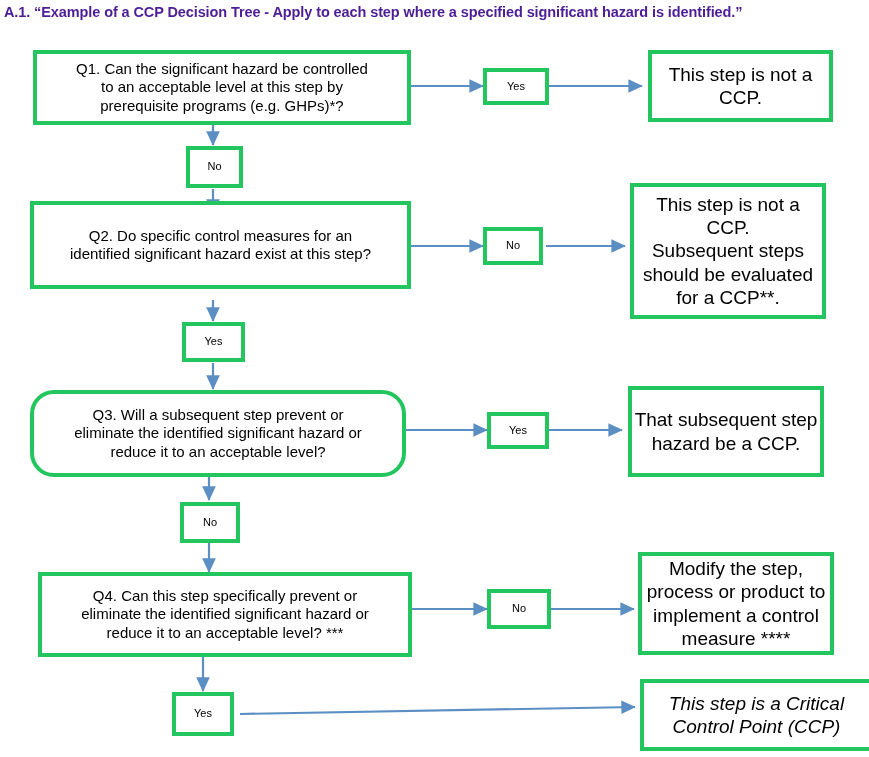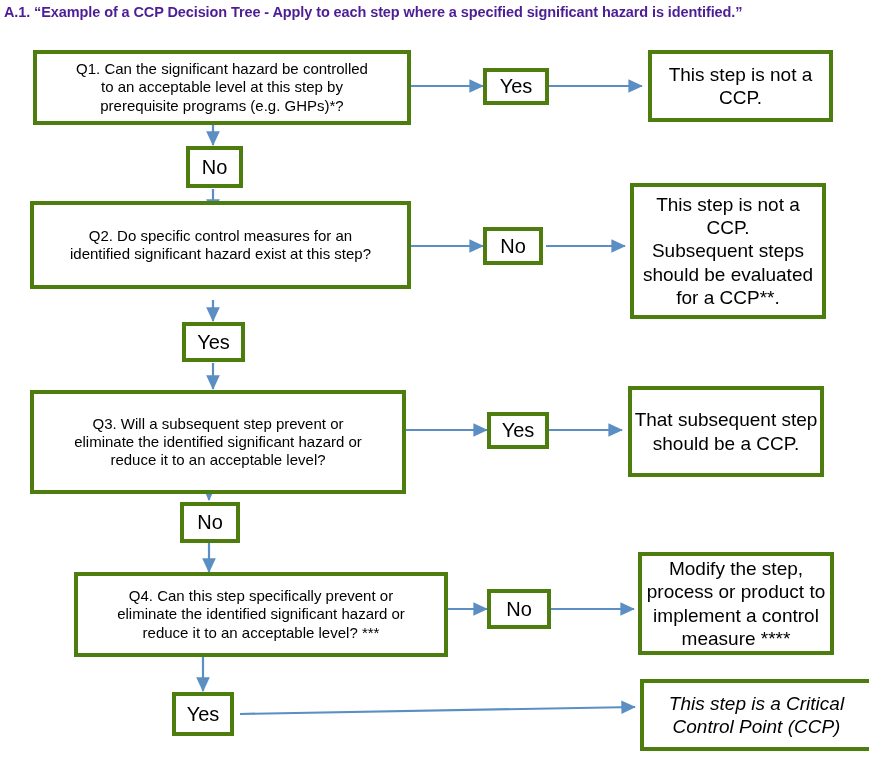--- a/index.html
+++ b/index.html
@@ -34,21 +34,21 @@
     top: 0;
     width: 869px;
     height: 757px;
   }
 
   
   .node {
     position: absolute;
     box-sizing: border-box;
     background: #ffffff;
-    border: 4px solid #4d7c0f;
+    border: 4px solid #22c55e;
     display: flex;
     align-items: center;
     justify-content: flex-start;
     text-align: center;
   }
   .node-text {
     display: block;
     width: 100%;
     white-space: pre-line;
     line-height: 1.22;
@@ -56,21 +56,21 @@
   .question-node .node-text {
     font-size: 15px;
   }
   .outcome-node .node-text {
     font-size: 19px;
   }
   .branch-node {
     border-width: 4px;
   }
   .branch-node .node-text {
-    font-size: 20px;
+    font-size: 11px;
   }
 </style>
 </head>
 <body>
 
 <div id="page-title">A.1. “Example of a CCP Decision Tree - Apply to each step where a specified significant hazard is identified.”</div>
 
 <svg id="flow-canvas" viewBox="0 0 869 757" xmlns="http://www.w3.org/2000/svg">
   <defs>
     <marker id="arrowhead" markerWidth="7" markerHeight="7" refX="6.2" refY="3.5" orient="auto" markerUnits="strokeWidth">
@@ -147,40 +147,40 @@
 CCP.
 Subsequent steps
 should be evaluated
 for a CCP**.</span>
 </div>
 
 <div class="node branch-node" style="left:182px; top:322px; width:63px; height:40px;">
   <span class="node-text">Yes</span>
 </div>
 
-<div class="node question-node" style="left:30px; top:390px; width:376px; height:104px;">
+<div class="node question-node" style="left:30px; top:390px; width:376px; height:87px;border-radius:24px;">
   <span class="node-text">Q3. Will a subsequent step prevent or
 eliminate the identified significant hazard or
 reduce it to an acceptable level?</span>
 </div>
 
 <div class="node branch-node" style="left:487px; top:412px; width:62px; height:37px;">
   <span class="node-text">Yes</span>
 </div>
 
 <div class="node outcome-node" style="left:628px; top:386px; width:196px; height:91px;">
   <span class="node-text">That subsequent step
-should be a CCP.</span>
+hazard be a CCP.</span>
 </div>
 
 <div class="node branch-node" style="left:180px; top:502px; width:60px; height:41px;">
   <span class="node-text">No</span>
 </div>
 
-<div class="node question-node" style="left:38px; top:572px; width:374px; height:85px;margin-left:36px;">
+<div class="node question-node" style="left:38px; top:572px; width:374px; height:85px;">
   <span class="node-text">Q4. Can this step specifically prevent or
 eliminate the identified significant hazard or
 reduce it to an acceptable level? ***</span>
 </div>
 
 <div class="node branch-node" style="left:487px; top:589px; width:64px; height:40px;">
   <span class="node-text">No</span>
 </div>
 
 <div class="node outcome-node" style="left:638px; top:552px; width:196px; height:103px;">

